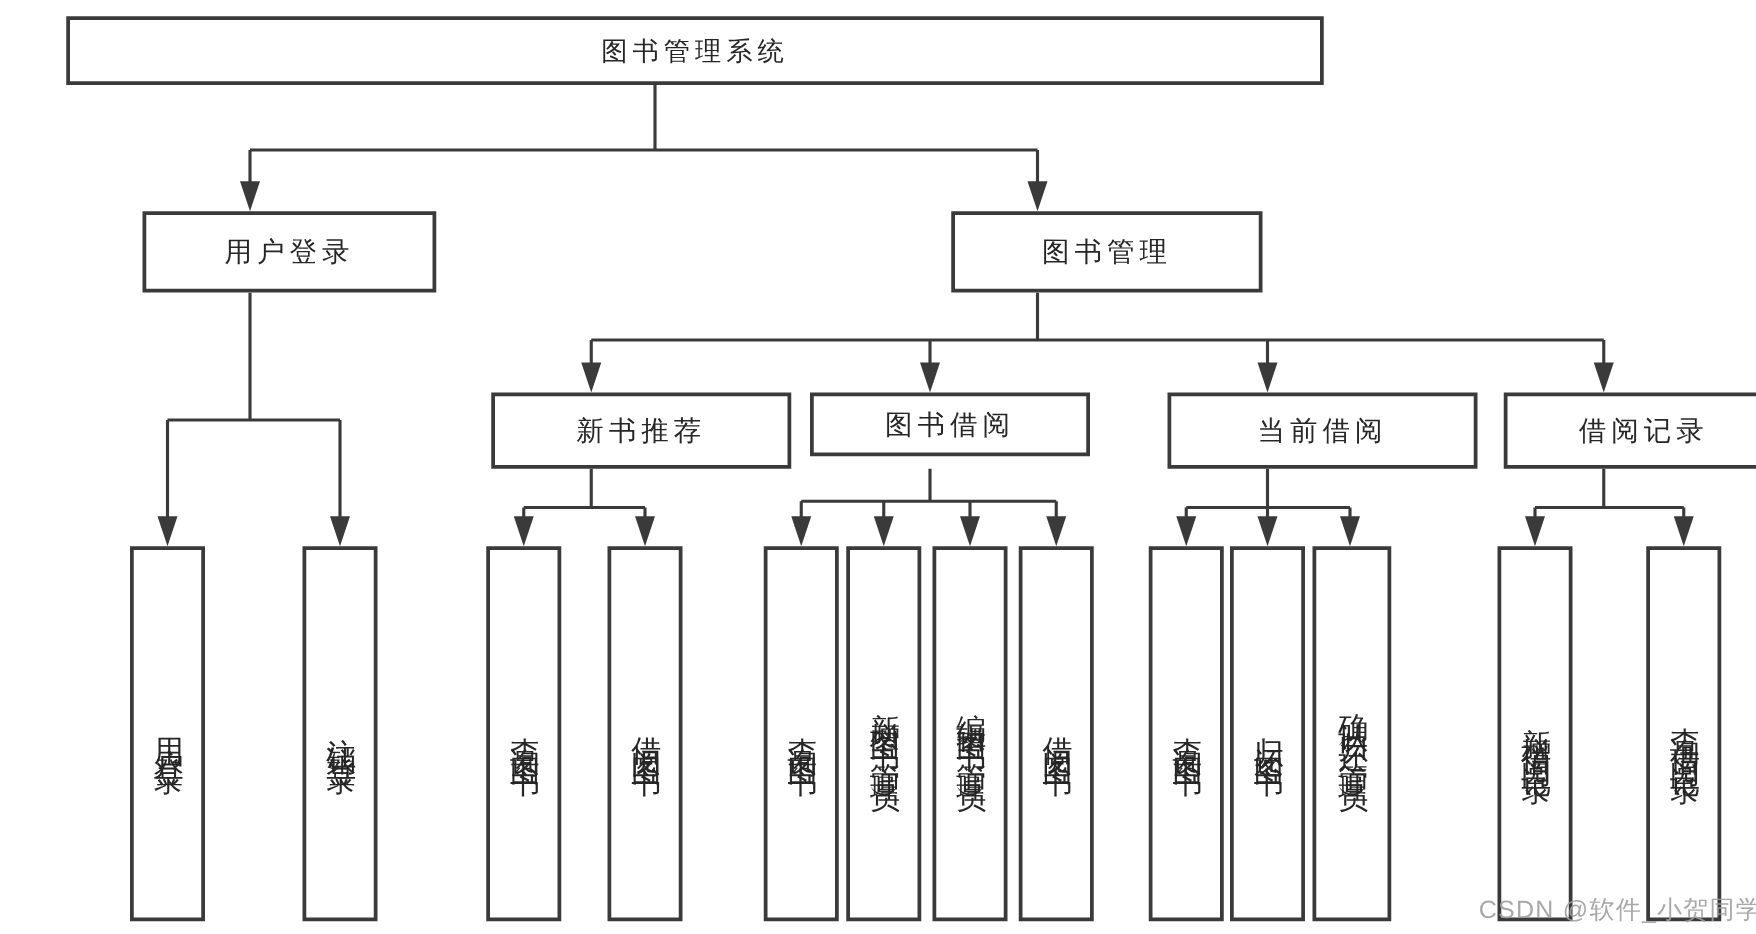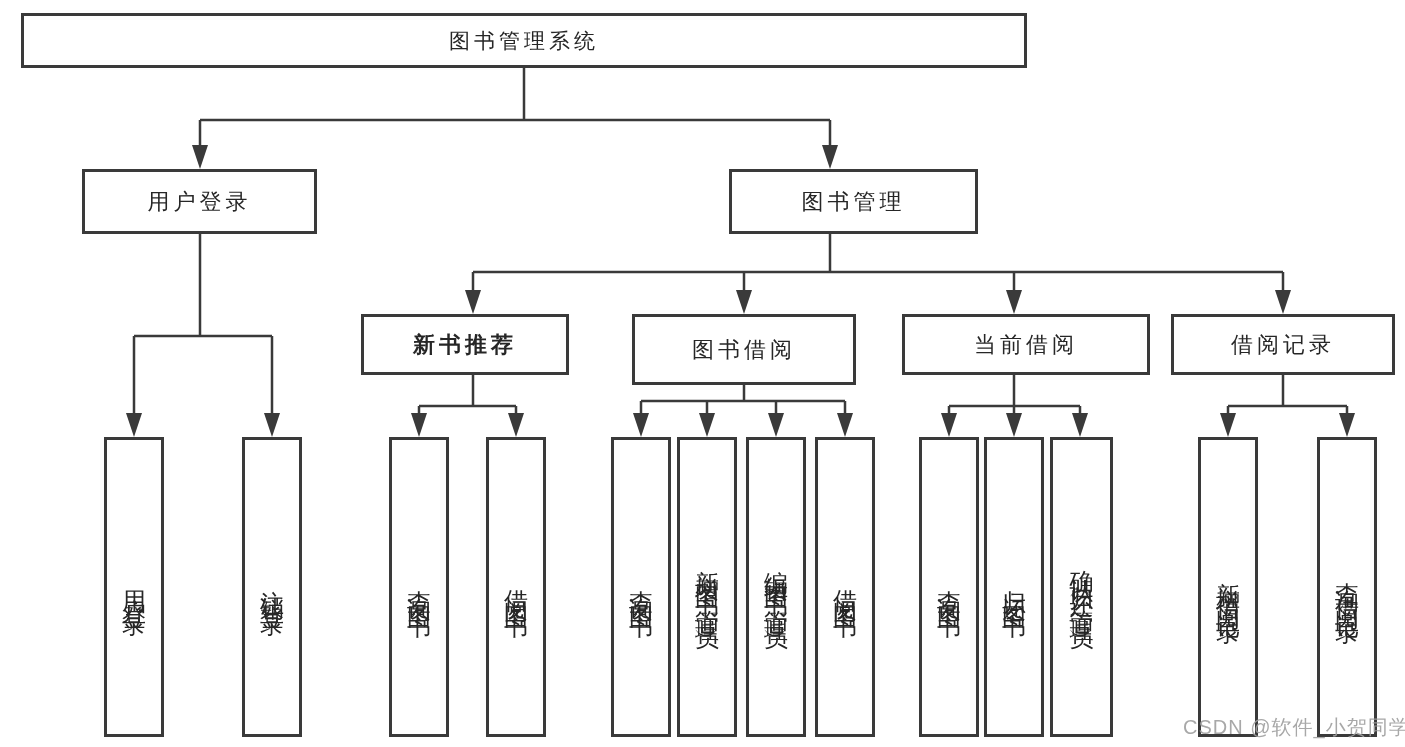--- a/index.html
+++ b/index.html
@@ -21,20 +21,21 @@
   #wires path{stroke:var(--line);stroke-width:2.5;fill:none;}
   #wires polygon{fill:var(--line);stroke:none;}
   .hbox{
     position:absolute;
     box-sizing:border-box;
     border:3px solid var(--box-border);
     background:#ffffff;
     display:flex;align-items:center;justify-content:center;
     font-size:22px;letter-spacing:4px;
     white-space:nowrap;
+    margin-left:32px;
   }
   .root{font-size:21px;}
   .vbox{
     position:absolute;
     box-sizing:border-box;
     border:3px solid var(--box-border);
     background:#ffffff;
     top:437px;width:60px;height:300px;
     display:flex;align-items:center;justify-content:center;
     writing-mode:vertical-rl;
@@ -98,22 +99,22 @@
       <polygon points="1220,413 1236,413 1228,437"></polygon>
       <polygon points="1339,413 1355,413 1347,437"></polygon>
     </g>
   </svg>
 
   <div class="hbox root" style="left:21px;top:13px;width:1006px;height:55px;">图书管理系统</div>
 
   <div class="hbox" style="left:82px;top:169px;width:235px;height:65px;">用户登录</div>
   <div class="hbox" style="left:729px;top:169px;width:249px;height:65px;">图书管理</div>
 
-  <div class="hbox" style="left:361px;top:314px;width:208px;height:61px;font-weight:bold;">新书推荐</div>
-  <div class="hbox" style="left:632px;top:314px;width:224px;height:71px;">图书借阅</div>
+  <div class="hbox" style="left:361px;top:314px;width:240px;height:61px;">新书推荐</div>
+  <div class="hbox" style="left:616px;top:314px;width:224px;height:51px;">图书借阅</div>
   <div class="hbox" style="left:902px;top:314px;width:248px;height:61px;">当前借阅</div>
   <div class="hbox" style="left:1171px;top:314px;width:224px;height:61px;">借阅记录</div>
 
   <div class="vbox" style="left:104px;">用户登录</div>
   <div class="vbox" style="left:242px;">注销登录</div>
 
   <div class="vbox" style="left:389px;">查询图书</div>
   <div class="vbox" style="left:486px;">借阅图书</div>
 
   <div class="vbox" style="left:611px;">查询图书</div>

